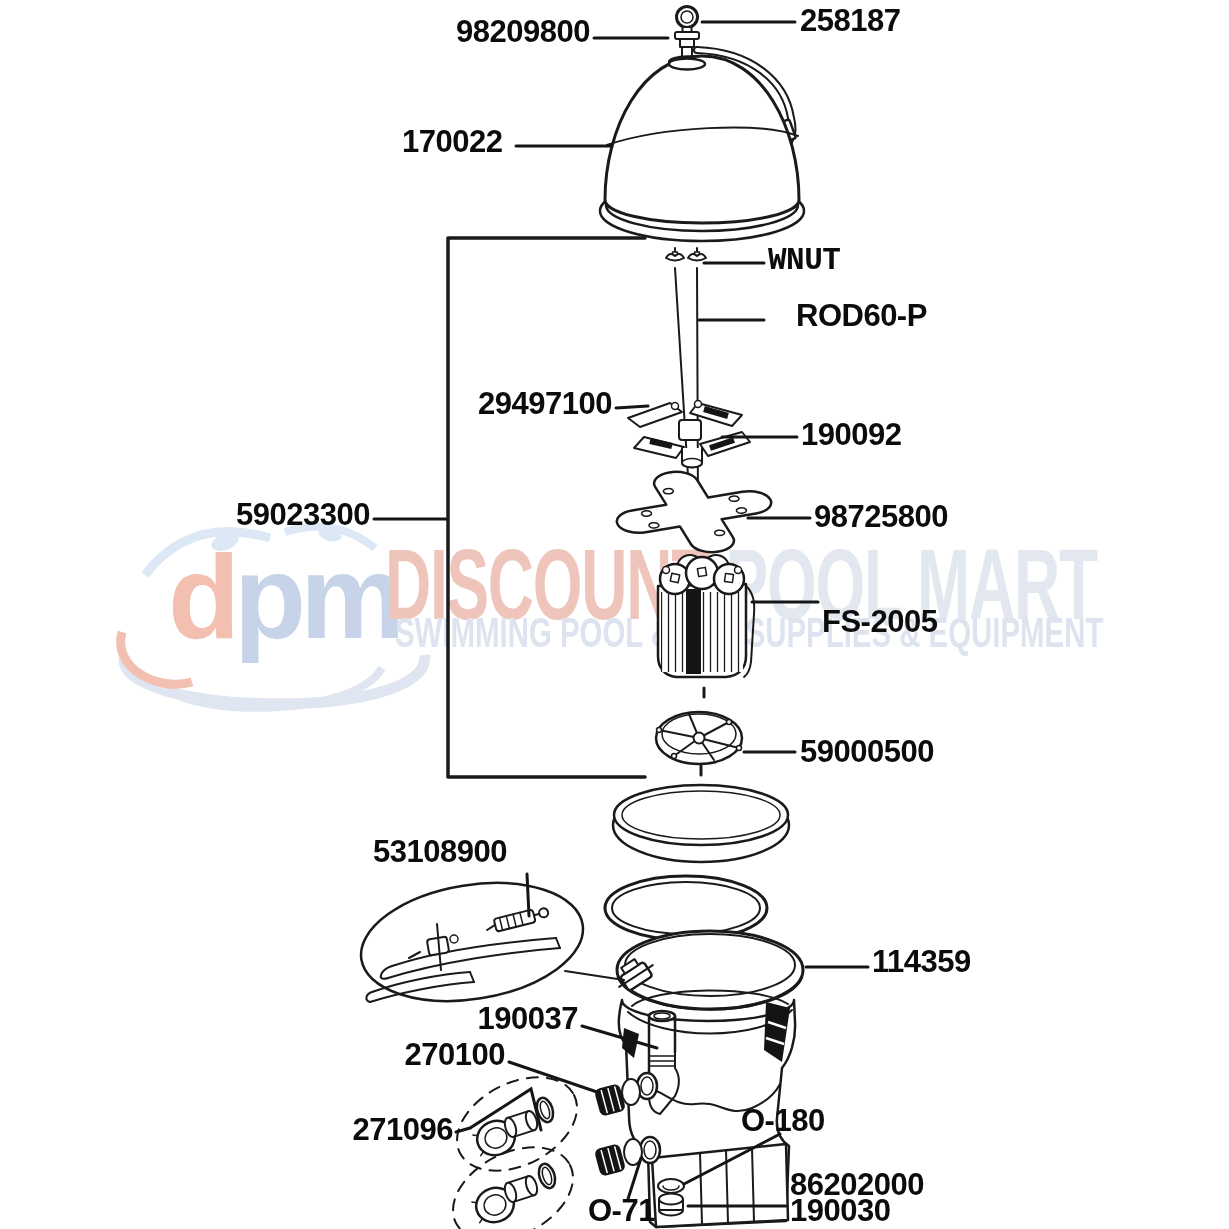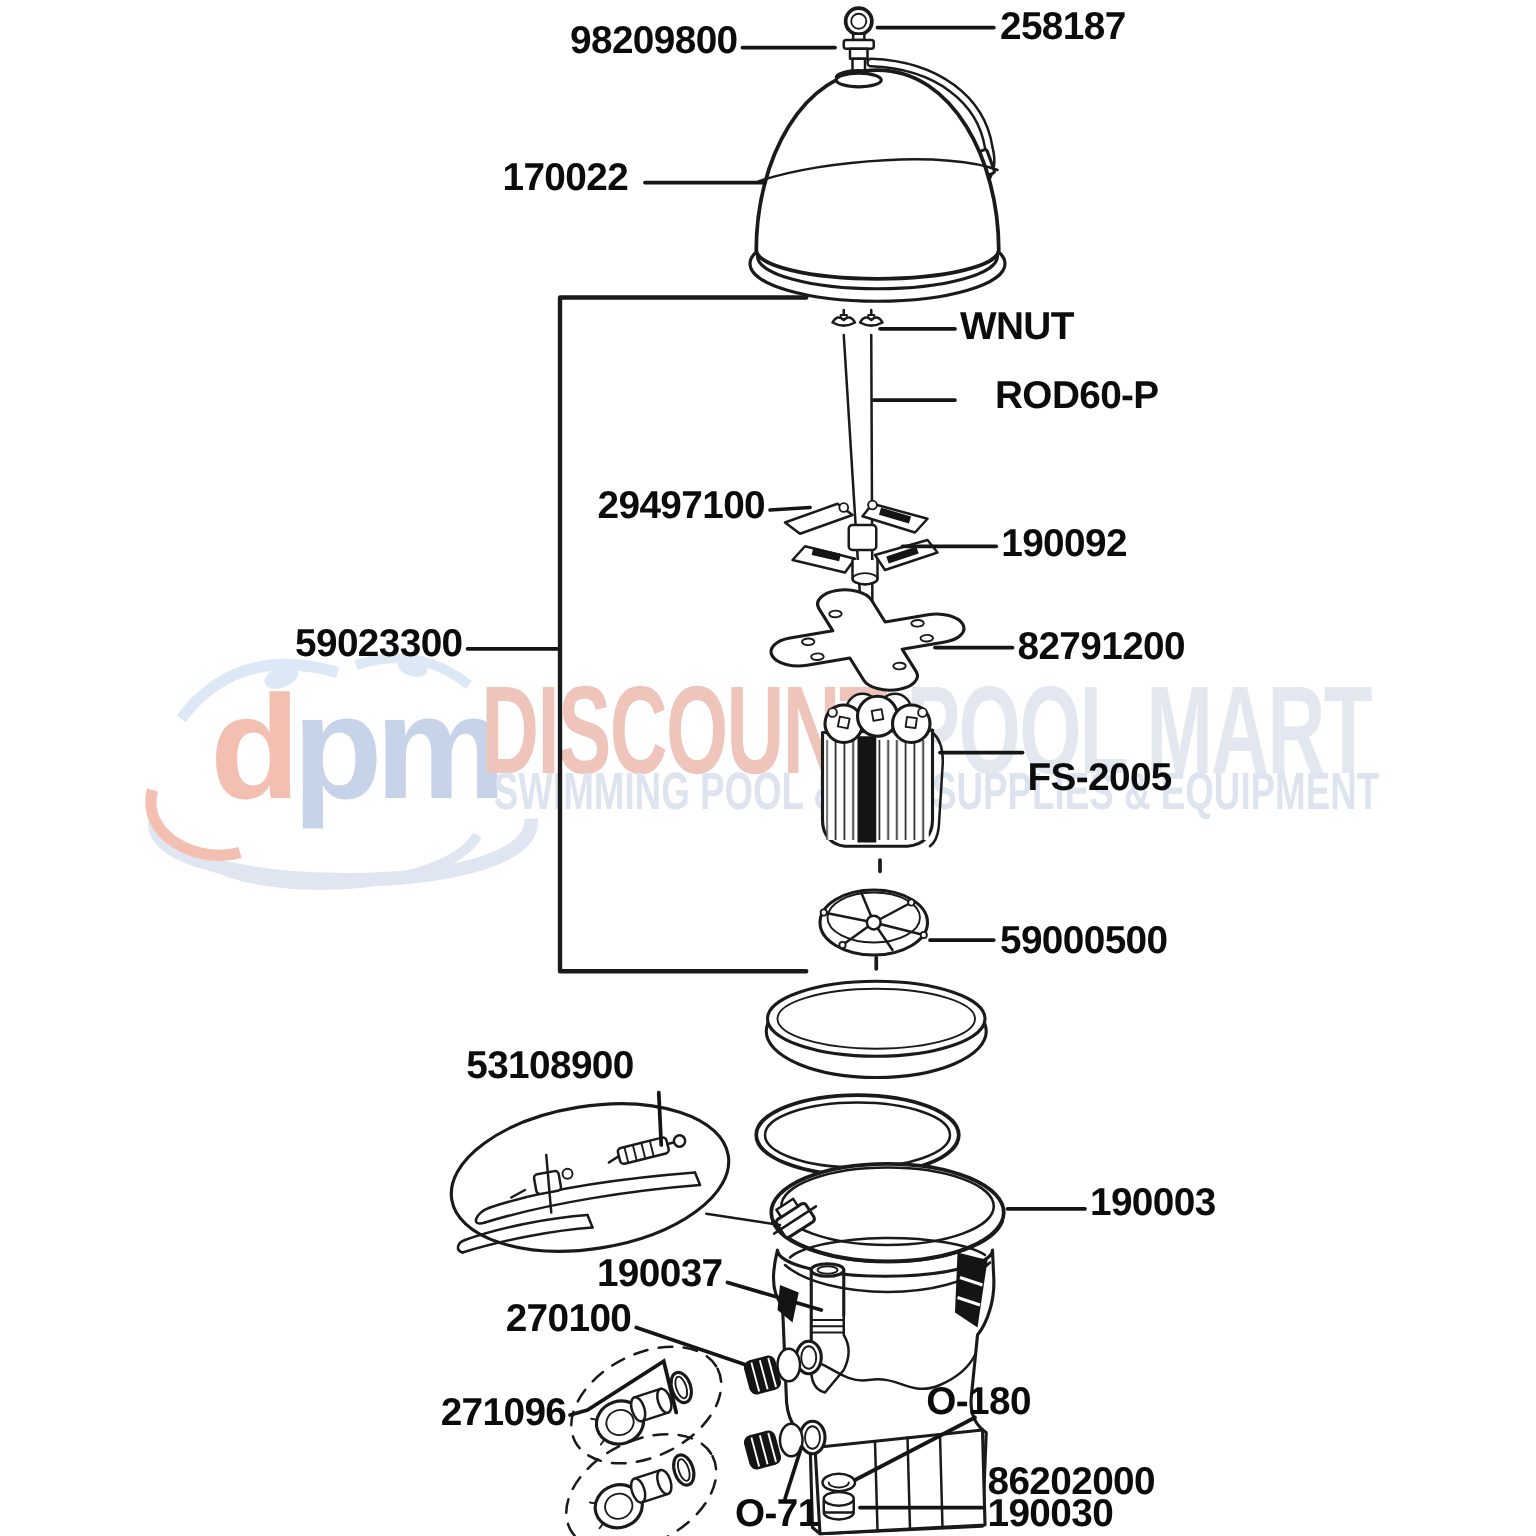--- a/index.html
+++ b/index.html
@@ -319,30 +319,30 @@
       <polyline class="leader" points="456,1132 470,1128 531,1089 541,1130" fill="none"></polyline>
       <line class="leader" x1="780" y1="1134" x2="684" y2="1184"></line>
       <line class="leader" x1="688" y1="1206" x2="786" y2="1206"></line>
       <line class="leader" x1="628" y1="1199" x2="641" y2="1158"></line>
     </g>
   </svg>
 
   <div class="label" style="right:639px;top:16px;">98209800</div>
   <div class="label" style="left:800px;top:5px;">258187</div>
   <div class="label" style="left:402px;top:126px;">170022</div>
-  <div class="label" style="left:768px;top:245px;">WNUT</div>
+  <div class="label" style="left:768px;top:245px;font-family:Liberation Mono, monospace;">WNUT</div>
   <div class="label" style="left:796px;top:300px;">ROD60-P</div>
   <div class="label" style="right:617px;top:388px;">29497100</div>
   <div class="label" style="left:801px;top:419px;">190092</div>
   <div class="label" style="right:859px;top:499px;">59023300</div>
-  <div class="label" style="left:814px;top:501px;">82791200</div>
+  <div class="label" style="left:814px;top:501px;">98725800</div>
   <div class="label" style="left:822px;top:582px;margin-top:24px;">FS-2005</div>
   <div class="label" style="left:800px;top:736px;">59000500</div>
   <div class="label" style="left:373px;top:836px;">53108900</div>
-  <div class="label" style="left:872px;top:946px;">190003</div>
+  <div class="label" style="left:872px;top:946px;">114359</div>
   <div class="label" style="right:651px;top:1003px;">190037</div>
   <div class="label" style="right:724px;top:1039px;">270100</div>
   <div class="label" style="right:776px;top:1114px;">271096</div>
   <div class="label" style="left:741px;top:1105px;">O-180</div>
   <div class="label" style="left:790px;top:1169px;">86202000</div>
   <div class="label" style="left:790px;top:1195px;">190030</div>
   <div class="label" style="left:588px;top:1195px;">O-71</div>
 
 </div>
 

